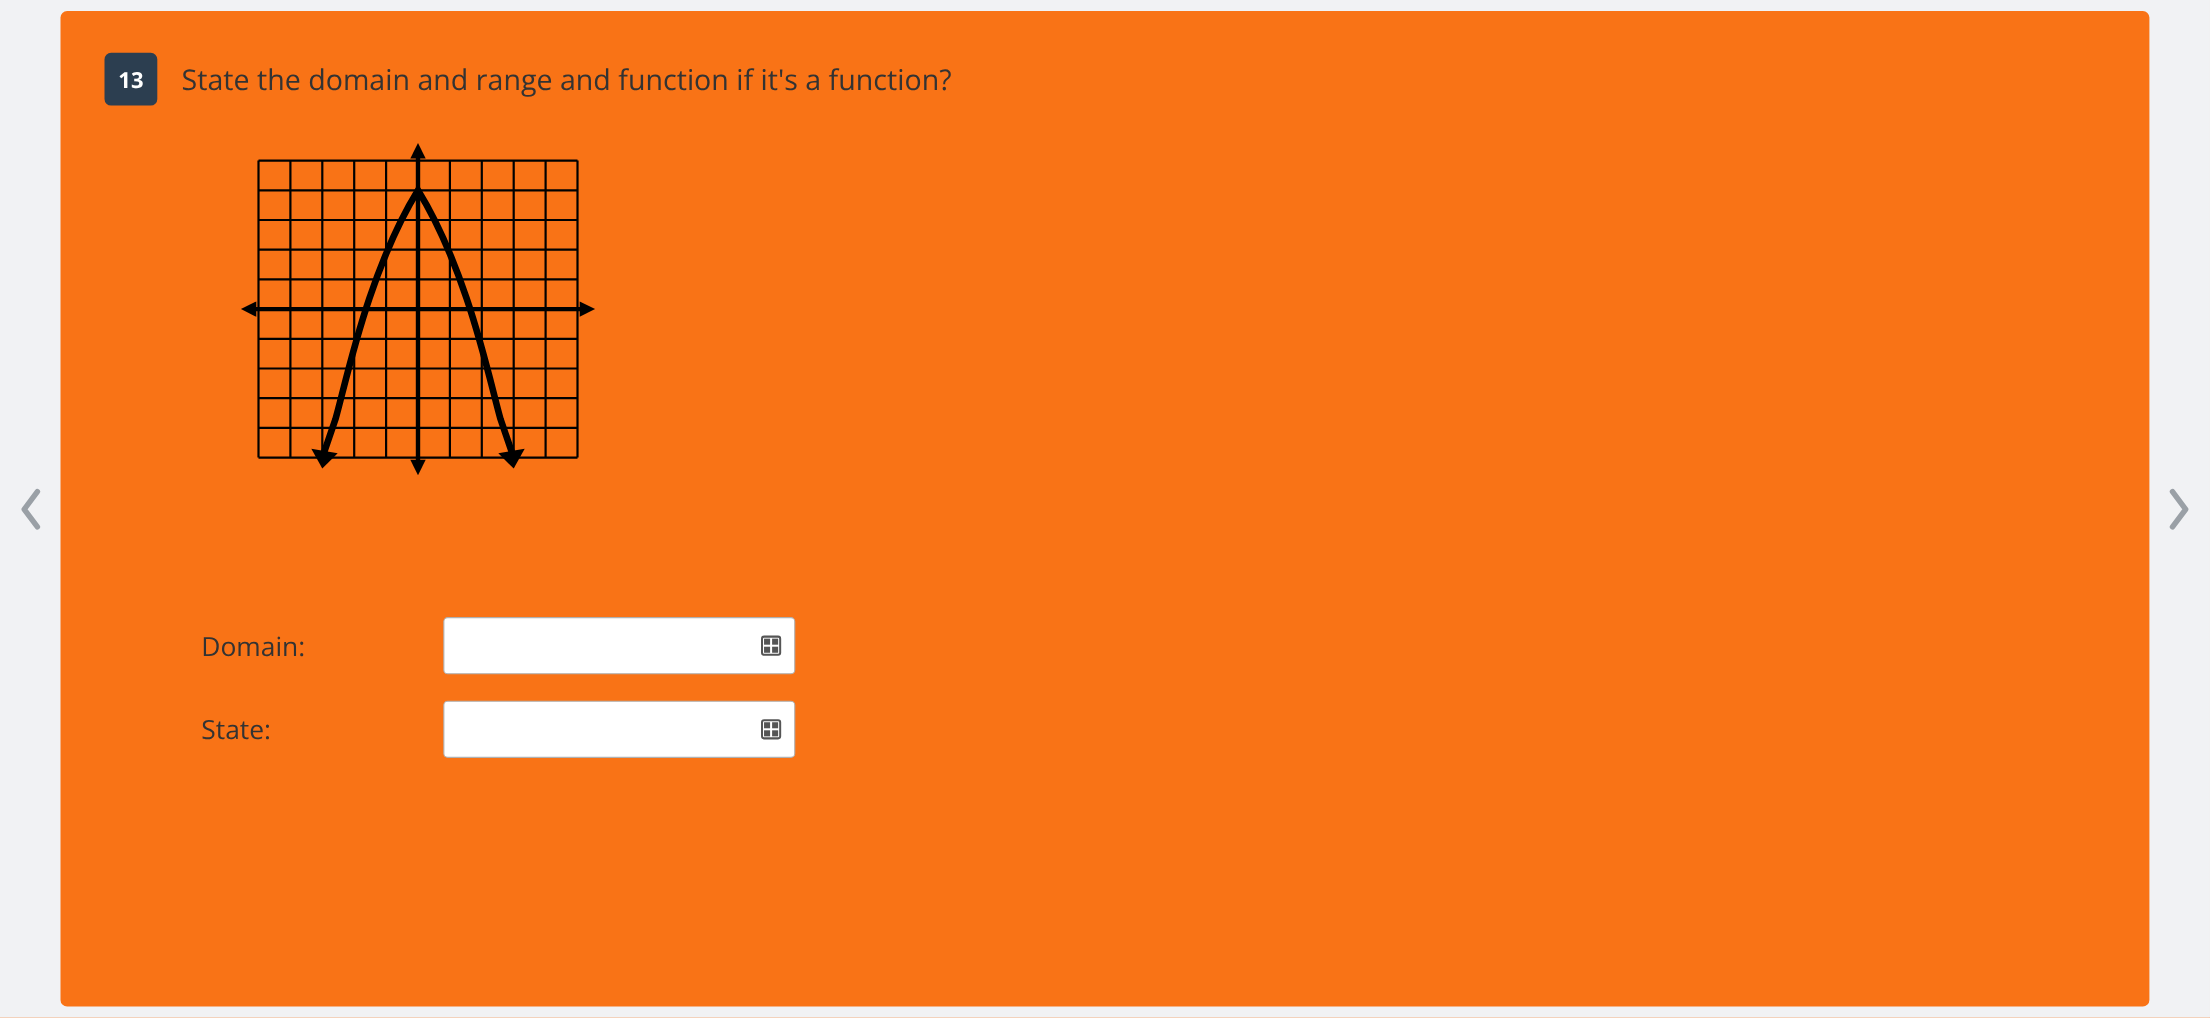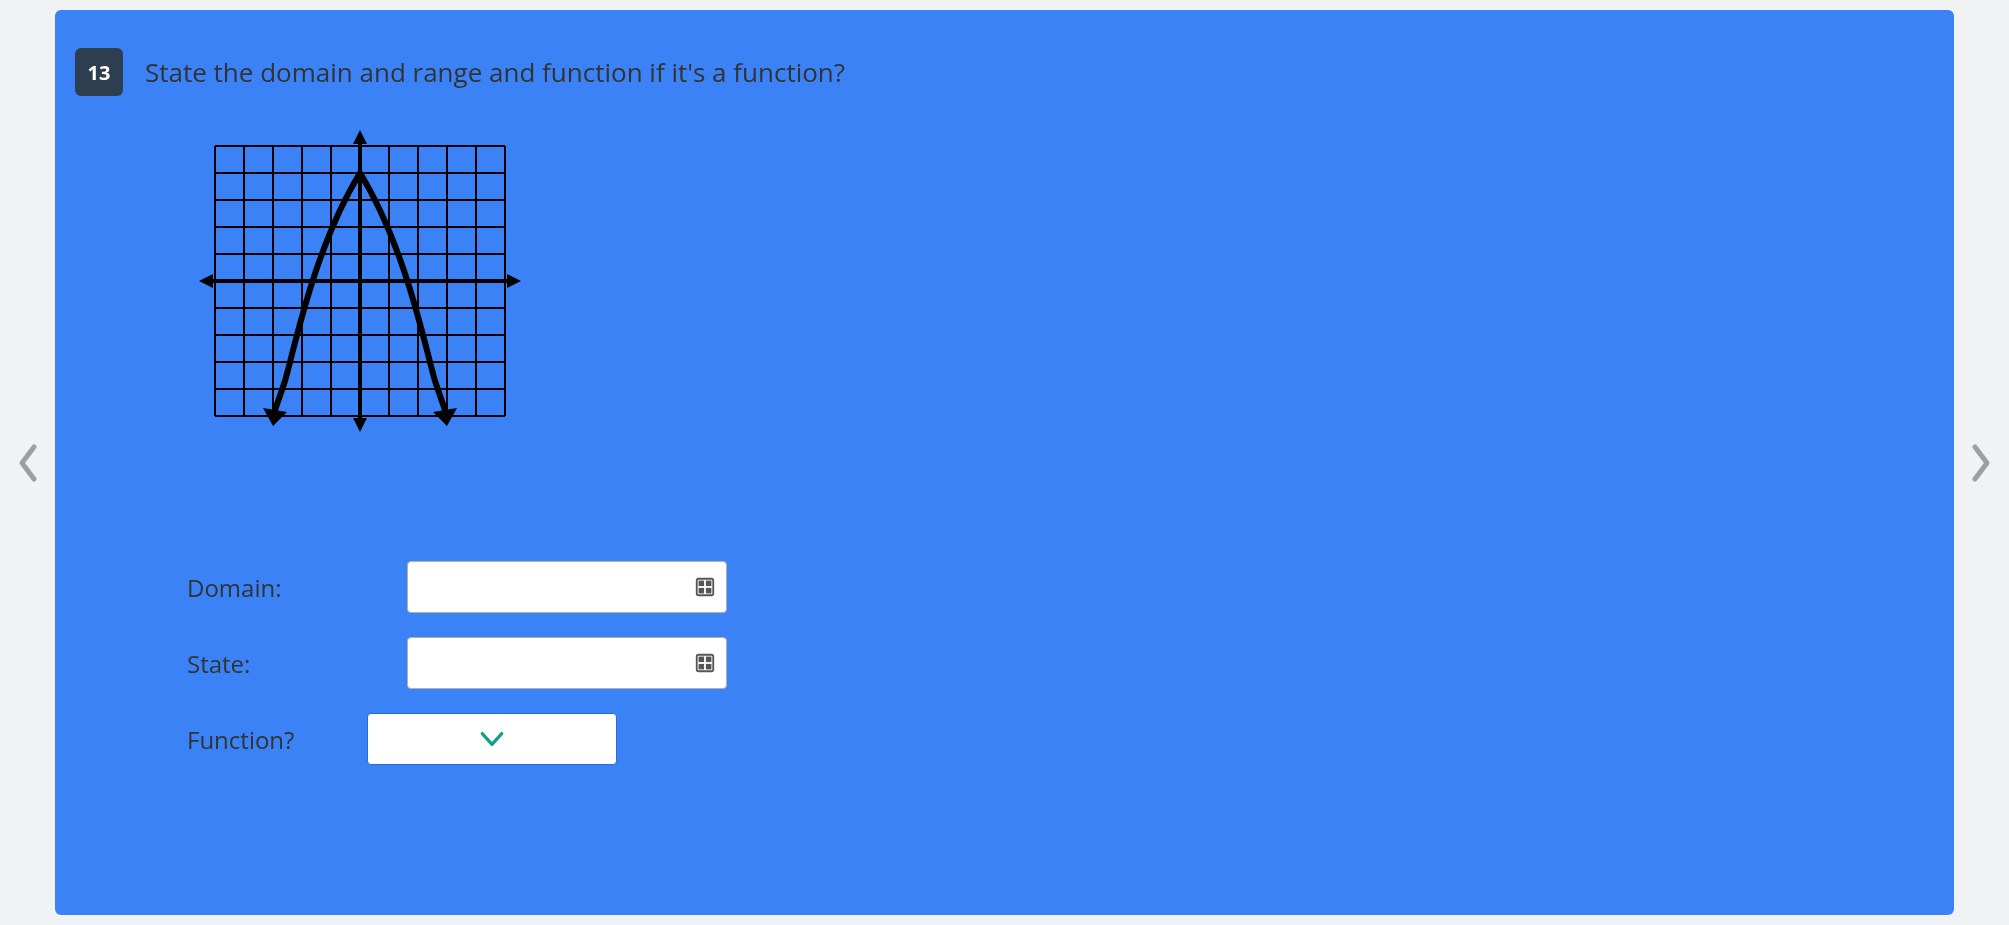--- a/index.html
+++ b/index.html
@@ -18,23 +18,23 @@
     height:925px;
     position:relative;
     background:#f1f2f4;
   }
   .card {
     position:absolute;
     left:55px;
     right:55px;
     top:10px;
     bottom:10px;
-    background:#3b82f6;
+    background:#f97316;
     border-radius:6px;
-    padding:38px 40px 30px 20px;
+    padding:38px 40px 30px 40px;
   }
   .nav-arrow {
     position:absolute;
     top:50%;
     transform:translateY(-50%);
     width:40px;
     height:60px;
     display:flex;
     align-items:center;
     justify-content:center;
@@ -56,21 +56,21 @@
     align-items:center;
     justify-content:center;
     flex-shrink:0;
   }
   .q-text {
     font-size:26px;
     color:#333;
   }
   .graph-wrap { margin-left:120px; margin-top:30px; }
   .answers {
-    margin-left:112px;
+    margin-left:88px;
     margin-top:120px;
     display:flex;
     flex-direction:column;
     gap:24px;
   }
   .ans-row {
     display:flex;
     align-items:center;
   }
   .ans-label {
@@ -224,26 +224,17 @@
               <rect x="3" y="3" width="18" height="18" rx="2"></rect>
               <rect x="6" y="6" width="4" height="4" fill="currentColor"></rect>
               <rect x="14" y="6" width="4" height="4" fill="currentColor"></rect>
               <rect x="6" y="14" width="4" height="4" fill="currentColor"></rect>
               <rect x="14" y="14" width="4" height="4" fill="currentColor"></rect>
             </svg>
           </span>
         </div>
       </div>
 
-      <div class="ans-row">
-        <div class="ans-label">Function?</div>
-        <div class="select-field">
-          <span></span>
-          <svg class="select-chevron" width="26" height="18" viewBox="0 0 24 16" fill="none" stroke="currentColor" stroke-width="3" stroke-linecap="round" stroke-linejoin="round">
-              <polyline points="3 3 12 13 21 3"></polyline>
-            </svg>
-        </div>
-      </div>
 
     </div>
 
   </div>
 </div>
 
 </body></html>

